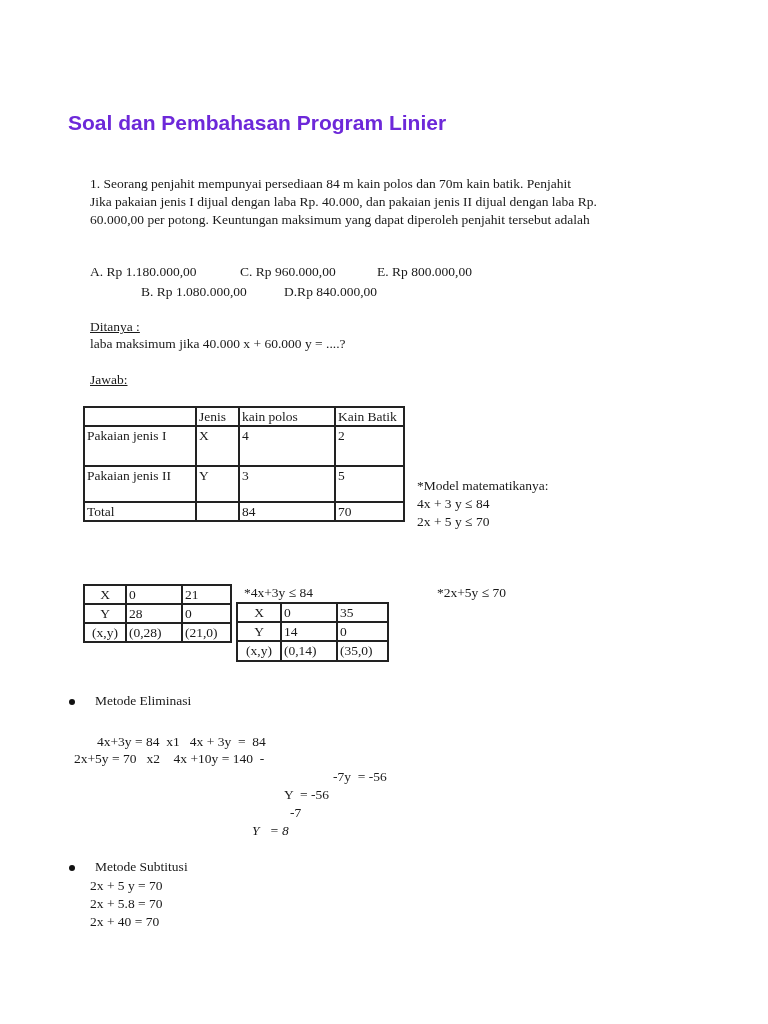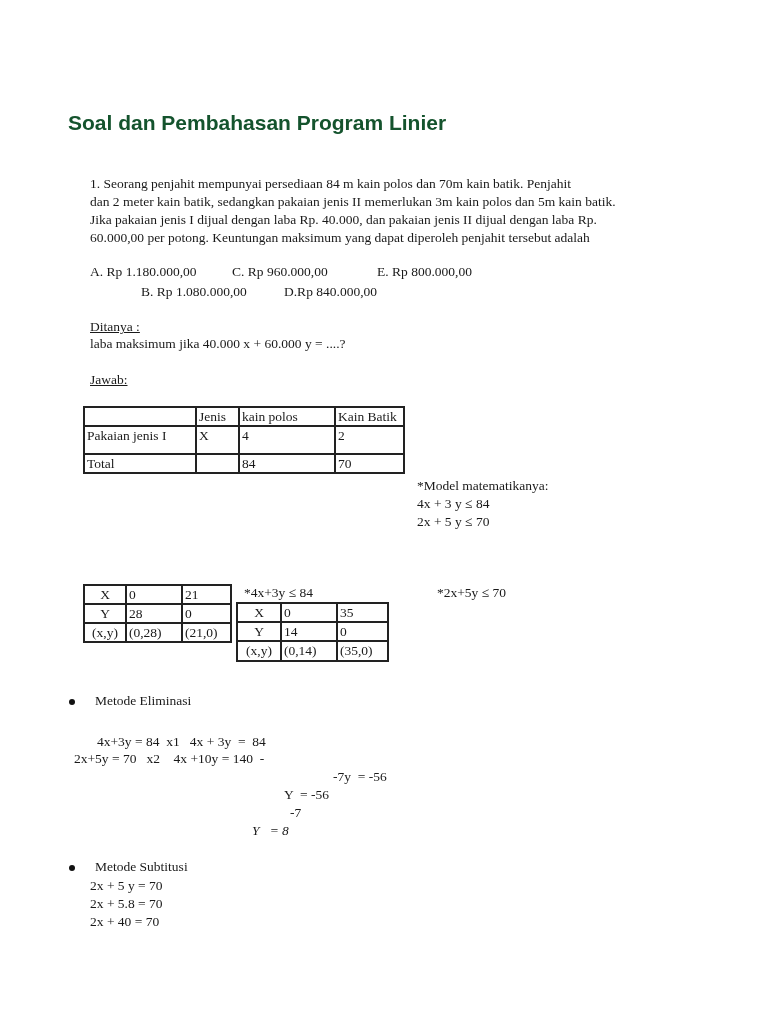--- a/index.html
+++ b/index.html
@@ -3,67 +3,72 @@
 <meta charset="utf-8">
 <style>
   html, body { margin:0; padding:0; }
   body {
     width:768px; height:1024px; background:#ffffff; position:relative; overflow:hidden;
     font-family:"Liberation Serif", serif; color:#1a1a1a; font-size:13.5px;
   }
   .abs { position:absolute; white-space:nowrap; line-height:18px; }
   .title {
     position:absolute; left:68px; top:111px;
-    font-family:"Liberation Sans", sans-serif; font-weight:bold; font-size:21px; color:#14532d;
+    font-family:"Liberation Sans", sans-serif; font-weight:bold; font-size:21px; color:#6d28d9;
   }
   .para { position:absolute; left:90px; top:175px; width:600px; line-height:18px; font-size:13.5px; }
   .para .line { white-space:nowrap; }
   .u { text-decoration:underline; }
   table.grid { position:absolute; border-collapse:collapse; font-size:13.5px; }
   table.grid td { border:2px solid #222; padding:0 2px; vertical-align:top; line-height:17px; }
   .c { text-align:center; }
   .r { text-align:left; padding-right:12px !important; }
   .bullet { position:absolute; width:6px; height:6px; border-radius:50%; background:#111; }
   .it { font-style:italic; }
 </style>
 </head>
 <body>
 
 <div class="title">Soal dan Pembahasan Program Linier</div>
 
 <div class="para">
   <div class="line">1.    Seorang penjahit mempunyai persediaan 84 m kain polos dan 70m kain batik. Penjahit</div>
-  <div class="line">dan 2 meter kain batik, sedangkan pakaian jenis II memerlukan 3m kain polos dan 5m kain batik.</div>
   <div class="line">Jika pakaian jenis I dijual dengan laba Rp. 40.000, dan pakaian jenis II dijual dengan laba Rp.</div>
   <div class="line">60.000,00 per potong. Keuntungan maksimum yang dapat diperoleh penjahit tersebut adalah</div>
 </div>
 
 <div class="abs" style="left:90px;top:263px;">A. Rp 1.180.000,00</div>
-<div class="abs" style="left:232px;top:263px;text-align:center;">C. Rp 960.000,00</div>
+<div class="abs" style="left:240px;top:263px;text-align:center;">C. Rp 960.000,00</div>
 <div class="abs" style="left:377px;top:263px;">E. Rp 800.000,00</div>
 <div class="abs" style="left:141px;top:283px;">B. Rp 1.080.000,00</div>
 <div class="abs" style="left:284px;top:283px;">D.Rp 840.000,00</div>
 
 <div class="abs u" style="left:90px;top:318px;">Ditanya :</div>
 <div class="abs" style="left:90px;top:335px;">laba maksimum jika 40.000 x + 60.000 y = ....?</div>
 <div class="abs u" style="left:90px;top:371px;">Jawab:</div>
 
 <table class="grid" style="left:83px;top:406px;width:322px;">
   <tbody>
       <tr style="height:18px;">
     <td style="width:106px;"></td>
     <td style="width:37px;margin-left:46px;">Jenis</td>
     <td style="width:90px;">kain polos</td>
     <td>Kain Batik</td>
   </tr>
-  <tr style="height:28px;">
+  <tr style="height:40px;">
     <td style="white-space:normal;">Pakaian jenis I</td>
     <td>X</td>
     <td>4</td>
     <td>2</td>
+  </tr>
+  <tr style="height:36px;">
+    <td style="white-space:normal;">Pakaian jenis II</td>
+    <td>Y</td>
+    <td>3</td>
+    <td>5</td>
   </tr>
   <tr style="height:18px;">
     <td class="r">Total</td>
     <td></td>
     <td>84</td>
     <td>70</td>
   </tr>
 </tbody>
   </table>
 

